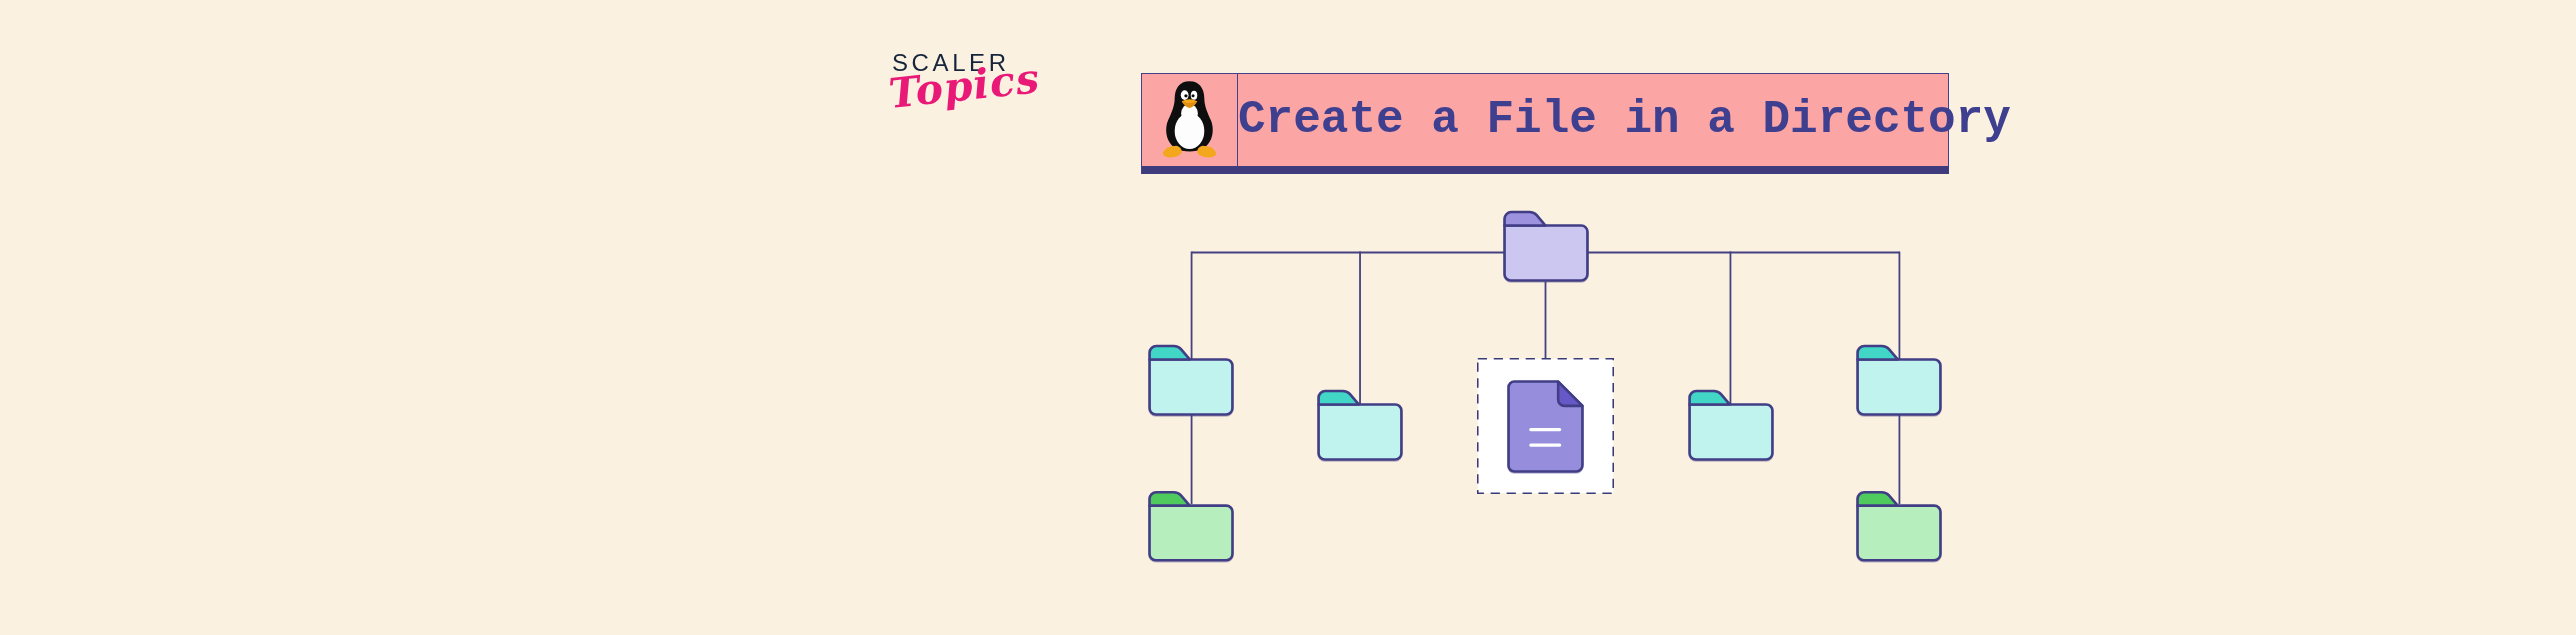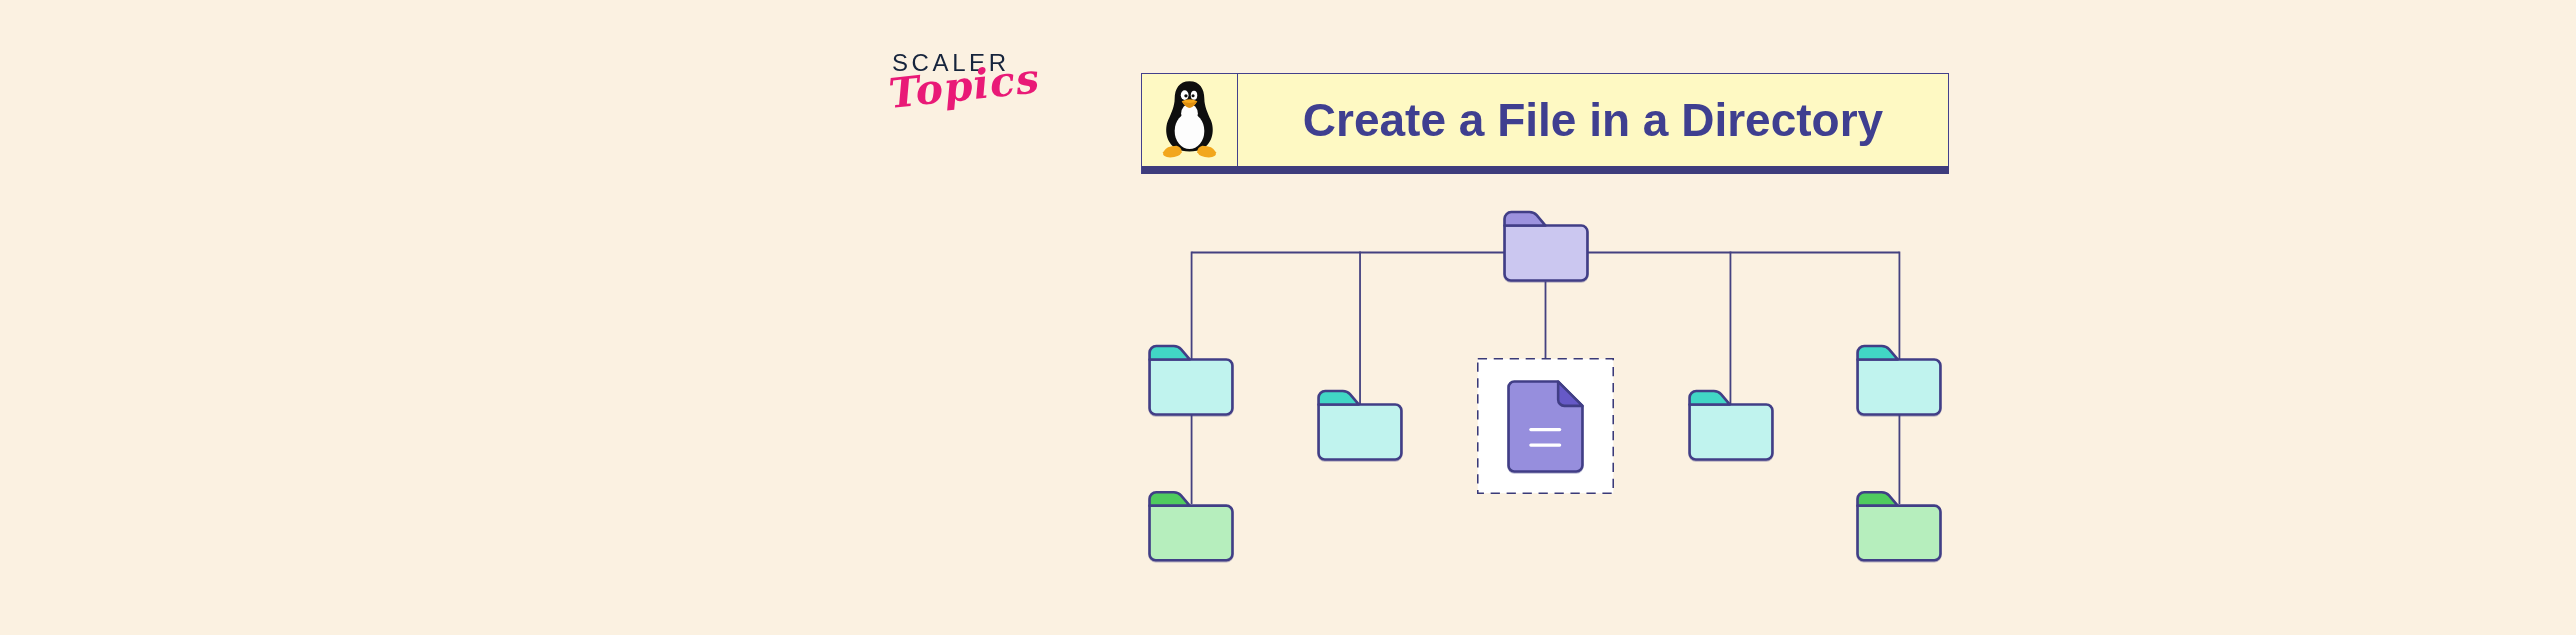--- a/index.html
+++ b/index.html
@@ -26,24 +26,25 @@
     font-family: "DejaVu Serif", serif; font-style: italic; font-weight: bold;
     font-size: 41px; color: #E91A77;
     transform: rotate(-6deg); transform-origin: left center;
     letter-spacing: 1px;
   }
 
   
   .title-box {
     position: absolute; left: 1141px; top: 73px;
     width: 808px; height: 101px;
-    background: #fef9c3;
+    background: #fca5a5;
     border: 1.5px solid #43418C;
     box-sizing: border-box;
     display: flex;
+    font-family: Liberation Mono, monospace;
   }
   .tux-cell {
     width: 96px; flex: 0 0 96px;
     border-right: 1.5px solid #43418C;
     box-sizing: border-box;
     display: flex; align-items: center; justify-content: center;
     padding-bottom: 6.2px;
   }
   .title-cell {
     flex: 1;

